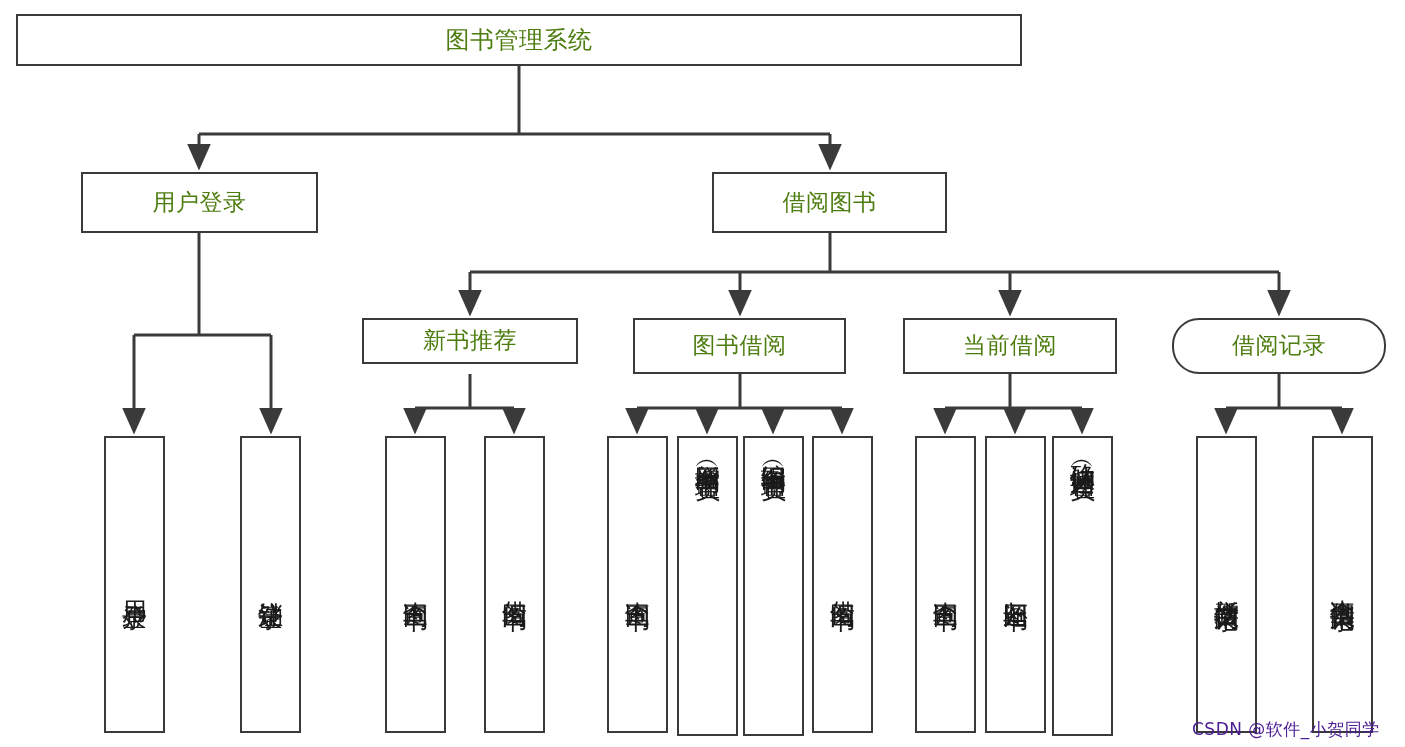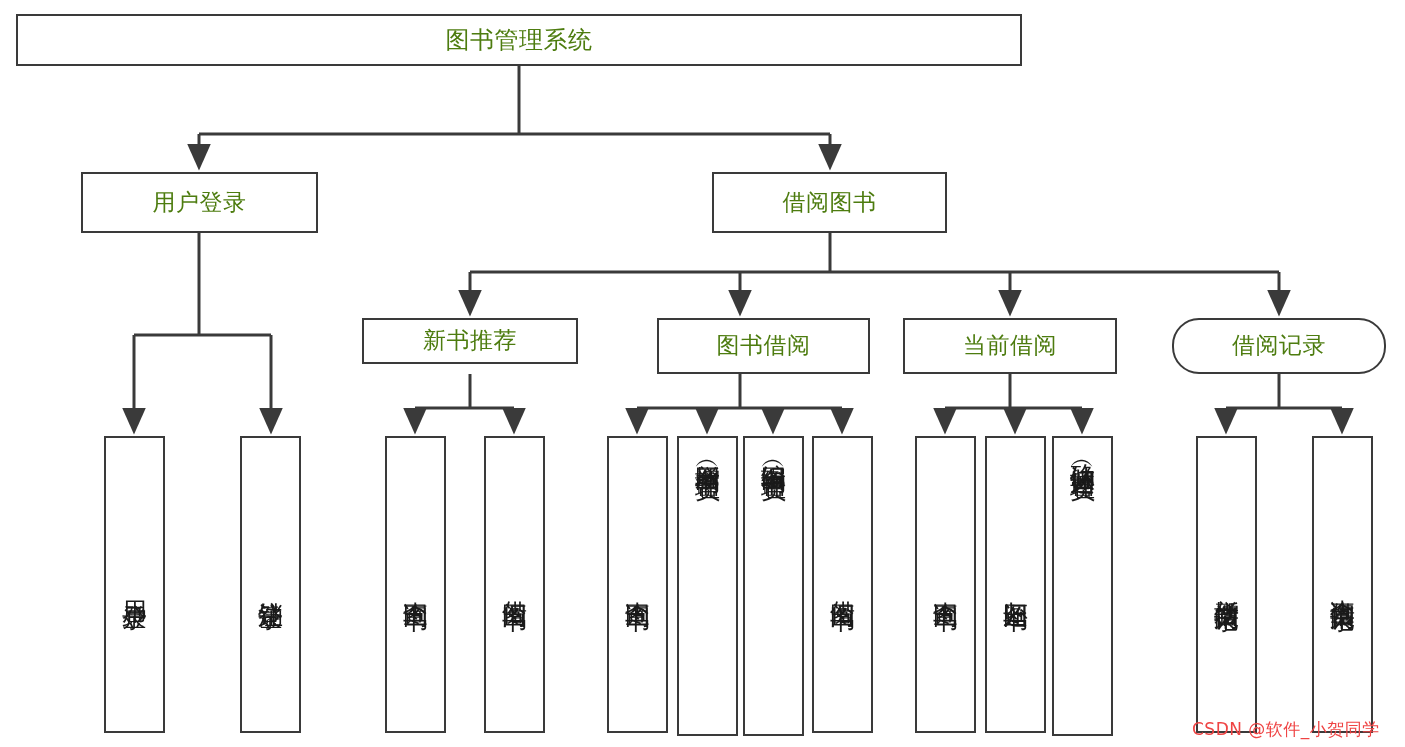--- a/index.html
+++ b/index.html
@@ -64,21 +64,21 @@
     text-orientation: upright;
     font-size: 25px;
     line-height: 1.08;
     letter-spacing: 2px;
     color: #1a1a1a;
     white-space: nowrap;
   }
   .watermark {
     position: absolute;
     font-size: 17px;
-    color: #ef4444;
+    color: #4c1d95;
     white-space: nowrap;
     letter-spacing: 0.5px;
   }
 </style>
 </head>
 <body>
 
 <div id="diagram-root">
 
   <svg id="connector-layer" viewBox="0 0 1405 747" width="1405" height="747" aria-hidden="true">
@@ -138,21 +138,21 @@
   <div class="node-box" style="left:81px; top:172px; width:237px; height:61px;">
     <span class="node-label-h">用户登录</span>
   </div>
   <div class="node-box" style="left:712px; top:172px; width:235px; height:61px;">
     <span class="node-label-h">借阅图书</span>
   </div>
 
   <div class="node-box" style="left:362px; top:318px; width:216px; height:46px;">
     <span class="node-label-h">新书推荐</span>
   </div>
-  <div class="node-box" style="left:633px; top:318px; width:213px; height:56px;margin-left:24px;">
+  <div class="node-box" style="left:633px; top:318px; width:213px; height:56px;">
     <span class="node-label-h">图书借阅</span>
   </div>
   <div class="node-box" style="left:903px; top:318px; width:214px; height:56px;">
     <span class="node-label-h">当前借阅</span>
   </div>
   <div class="node-box" style="left:1172px; top:318px; width:214px; height:56px;border-radius:27px;">
     <span class="node-label-h">借阅记录</span>
   </div>
 
   <div class="leaf-box align-middle" style="left:104px; top:436px; width:61px; height:297px;">

